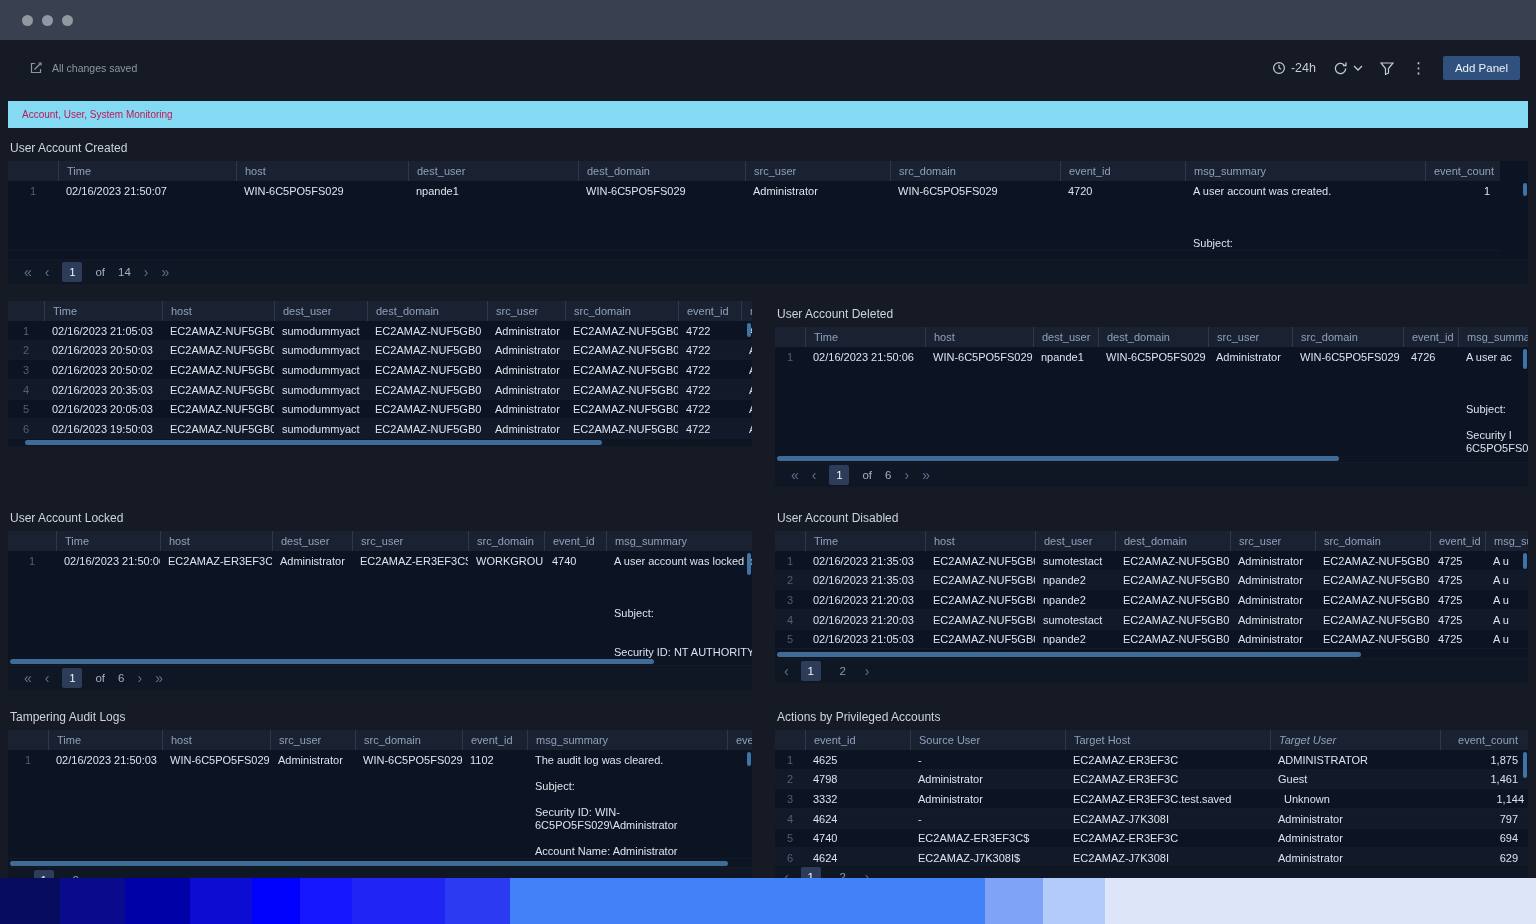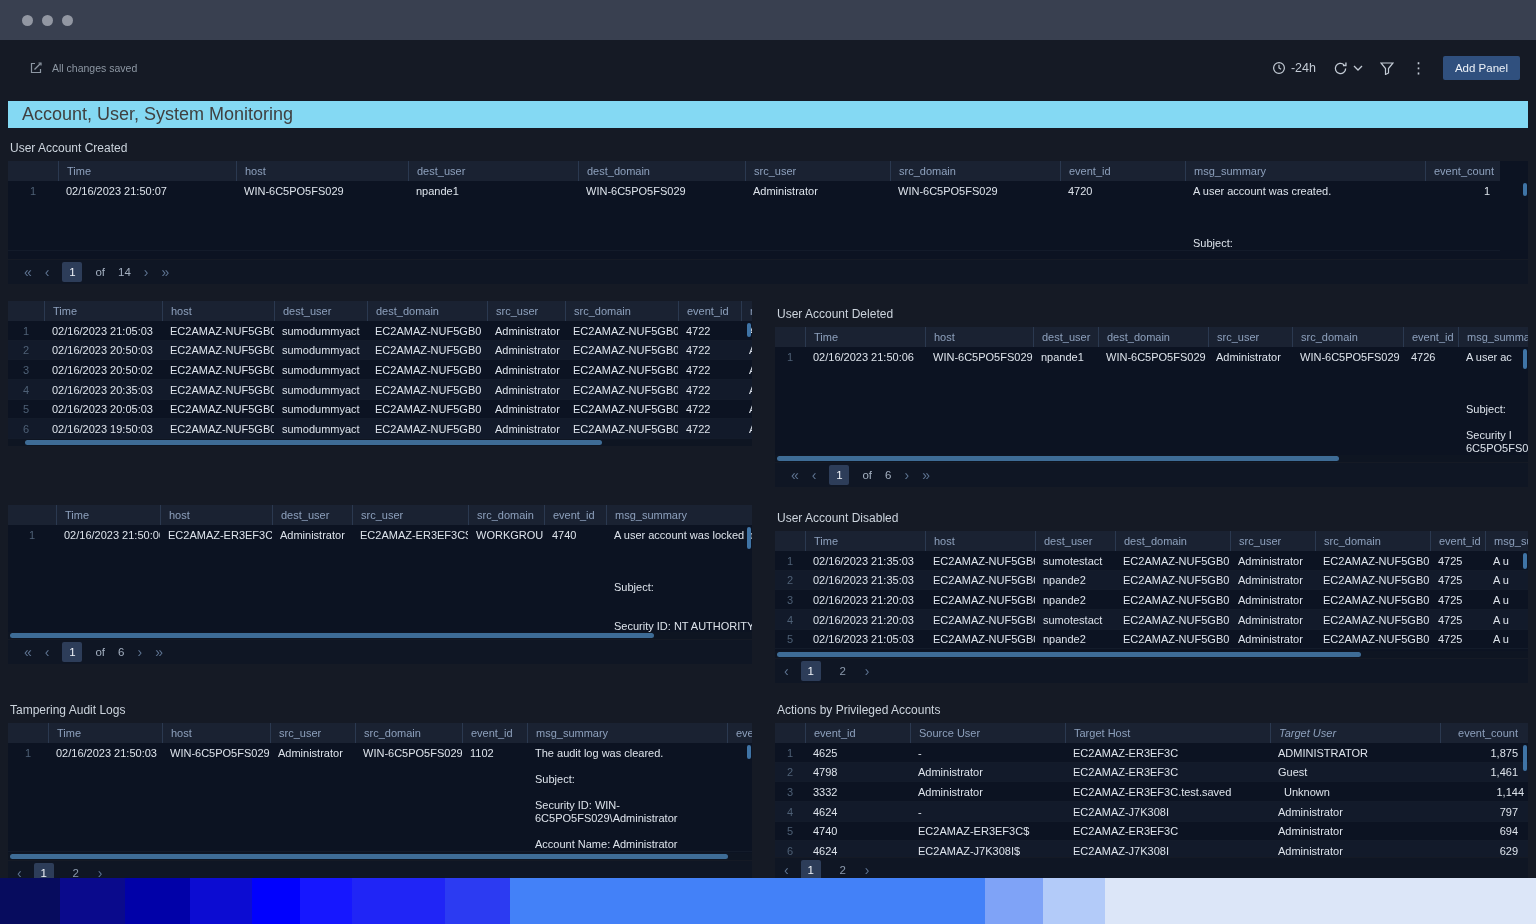--- a/index.html
+++ b/index.html
@@ -18,21 +18,21 @@
   .savetxt { font-size:10.5px; color:#8d97a3; }
   .spacer { flex:1; }
   .controls { display:flex; align-items:center; gap:17px; color:#c3cbd5; }
   .ctrl { display:flex; align-items:center; gap:5px; cursor:pointer; }
   .timetxt { font-size:12.5px; color:#c3cbd5; }
   .kebab { font-size:15px; color:#c3cbd5; line-height:14px; }
   .addpanel { background:#30507e; color:#edf2f8; font-size:11.5px; padding:6px 12px; border-radius:2px; border:none; font-family:inherit; }
   
   .content { padding:0 8px; }
   .banner { margin-top:5px; height:27px; background:#84d9f3; display:flex; align-items:center; padding-left:14px; }
-  .bannertxt { font-size:18px; color:#404040; }
+  .bannertxt { font-size:10px; color:#be185d; }
   .grid { display:grid; grid-template-columns:744px 753px; column-gap:23px; align-items:start; }
   .panel { display:flex; flex-direction:column; }
   .panel-title { font-size:12px; color:#ccd4dd; padding:6px 2px 6px 2px; }
   .tablewrap { position:relative; background:#0c1322; overflow:hidden; }
   .tbl { }
   .thead { display:flex; background:#1a2232; height:20px; }
   .hcell { flex:none; font-size:11px; color:#8da0bc; line-height:20px; padding-left:8px;
            border-left:1px solid #2b3950; overflow:hidden; white-space:pre; }
   .hcell.rn { border-left:none; padding-left:0; }
   .hcell.right { text-align:right; padding-right:10px; }
@@ -309,20 +309,21 @@
           <span class="meta">of</span>
           <span class="meta">6</span>
           <span class="nav">›</span>
           <span class="nav">»</span>
         </div>
     </section>
   </div>
 
   <div class="grid" style="margin-top:18px;">
     <section class="panel">
+      <div class="panel-title">User Account Locked</div>
       <div class="tablewrap" style="height:127px;">
           <div class="tbl" style="width: 753px;">
             <div class="thead">
               <div class="hcell rn" style="width: 48px;"></div>
               <div class="hcell" style="width: 104px;">Time</div>
               <div class="hcell" style="width: 112px;">host</div>
               <div class="hcell" style="width: 80px;">dest_user</div>
               <div class="hcell" style="width: 116px;">src_user</div>
               <div class="hcell" style="width: 76px;">src_domain</div>
               <div class="hcell" style="width: 62px;">event_id</div>

